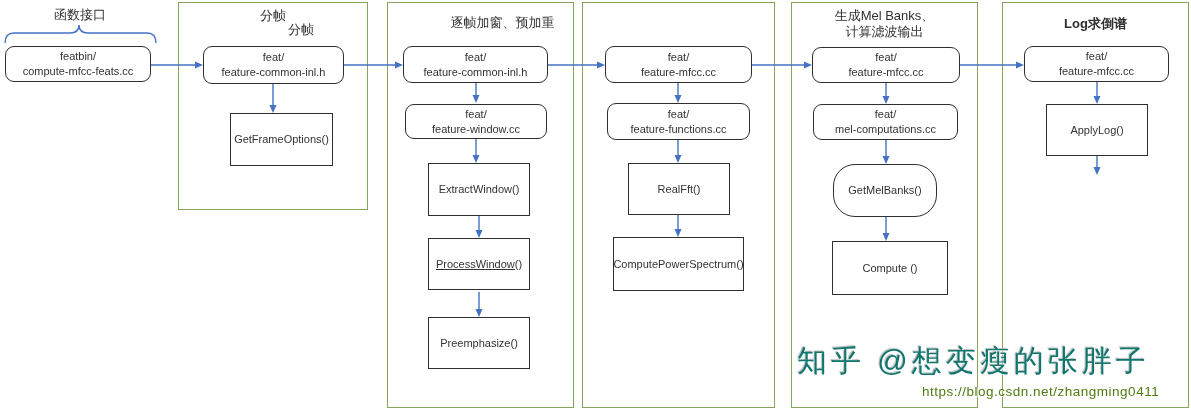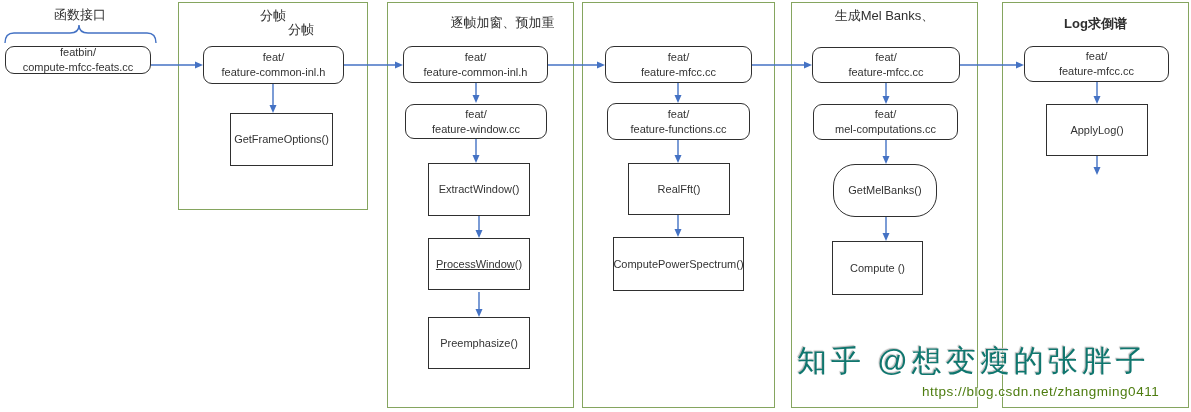--- a/index.html
+++ b/index.html
@@ -43,23 +43,24 @@
   <div class="section" style="left:582px; top:2px;  width:193px; height:406px;"></div>
   <div class="section" style="left:791px; top:2px;  width:187px; height:406px;"></div>
   <div class="section" style="left:1002px; top:2px; width:187px; height:406px;"></div>
 
   <div class="sec-title" style="left:0px; top:6px; width:160px;">函数接口</div>
   <div class="sec-title" style="left:178px; top:7px;  width:190px;">分帧</div>
   <div class="sec-title" style="left:206px; top:21px; width:190px;">分帧</div>
   <div class="sec-title" style="left:387px; top:14px; width:187px;padding-left:44px;">逐帧加窗、预加重</div>
   <div class="sec-title" style="left:582px; top:14px; width:193px;margin-top:43px;">FFT、计算功率谱</div>
   <div class="sec-title" style="left:791px; top:7px;  width:187px;">生成Mel Banks、</div>
+  <div class="sec-title" style="left:791px; top:23px; width:187px;">计算滤波输出</div>
   <div class="sec-title bold" style="left:1002px; top:15px; width:187px;">Log求倒谱</div>
 
-  <div class="node rounded" style="left:5px; top:46px; width:146px; height:28px;">
+  <div class="node rounded" style="left:5px; top:46px; width:146px; height:36px;">
     <span>featbin/</span>
     <span>compute-mfcc-feats.cc</span>
   </div>
   <div class="node rounded" style="left:203px; top:46px; width:141px; height:38px;">
     <span>feat/</span>
     <span>feature-common-inl.h</span>
   </div>
   <div class="node rounded" style="left:403px; top:46px; width:145px; height:37px;">
     <span>feat/</span>
     <span>feature-common-inl.h</span>
@@ -89,21 +90,21 @@
     <span>feature-mfcc.cc</span>
   </div>
 
   <div class="node sharp" style="left:230px;  top:113px; width:103px; height:53px;">GetFrameOptions()</div>
   <div class="node sharp" style="left:428px;  top:163px; width:102px; height:53px;">ExtractWindow()</div>
   <div class="node sharp" style="left:428px;  top:238px; width:102px; height:52px;text-decoration:underline;">ProcessWindow()</div>
   <div class="node sharp" style="left:428px;  top:317px; width:102px; height:52px;">Preemphasize()</div>
   <div class="node sharp" style="left:628px;  top:163px; width:102px; height:52px;">RealFft()</div>
   <div class="node sharp" style="left:613px;  top:237px; width:131px; height:54px;">ComputePowerSpectrum()</div>
   <div class="node sharp" style="left:833px;  top:164px; width:104px; height:53px;border-radius:22px;">GetMelBanks()</div>
-  <div class="node sharp" style="left:832px;  top:241px; width:91px; height:54px;">Compute ()</div>
+  <div class="node sharp" style="left:832px;  top:241px; width:116px; height:54px;">Compute ()</div>
   <div class="node sharp" style="left:1046px; top:104px; width:102px; height:52px;">ApplyLog()</div>
 
   <svg class="overlay" width="1191" height="412" viewBox="0 0 1191 412">
     <g stroke="#4472c4" stroke-width="1.4" fill="none">
 
       <path d="M 5 43 Q 5 33 14 33 L 70 33 Q 79 33 79 25 Q 79 33 88 33 L 147 33 Q 156 33 156 43"></path>
 
       <line x1="151" y1="65" x2="196" y2="65"></line>
       <line x1="344" y1="65" x2="396" y2="65"></line>
       <line x1="548" y1="65" x2="598" y2="65"></line>

